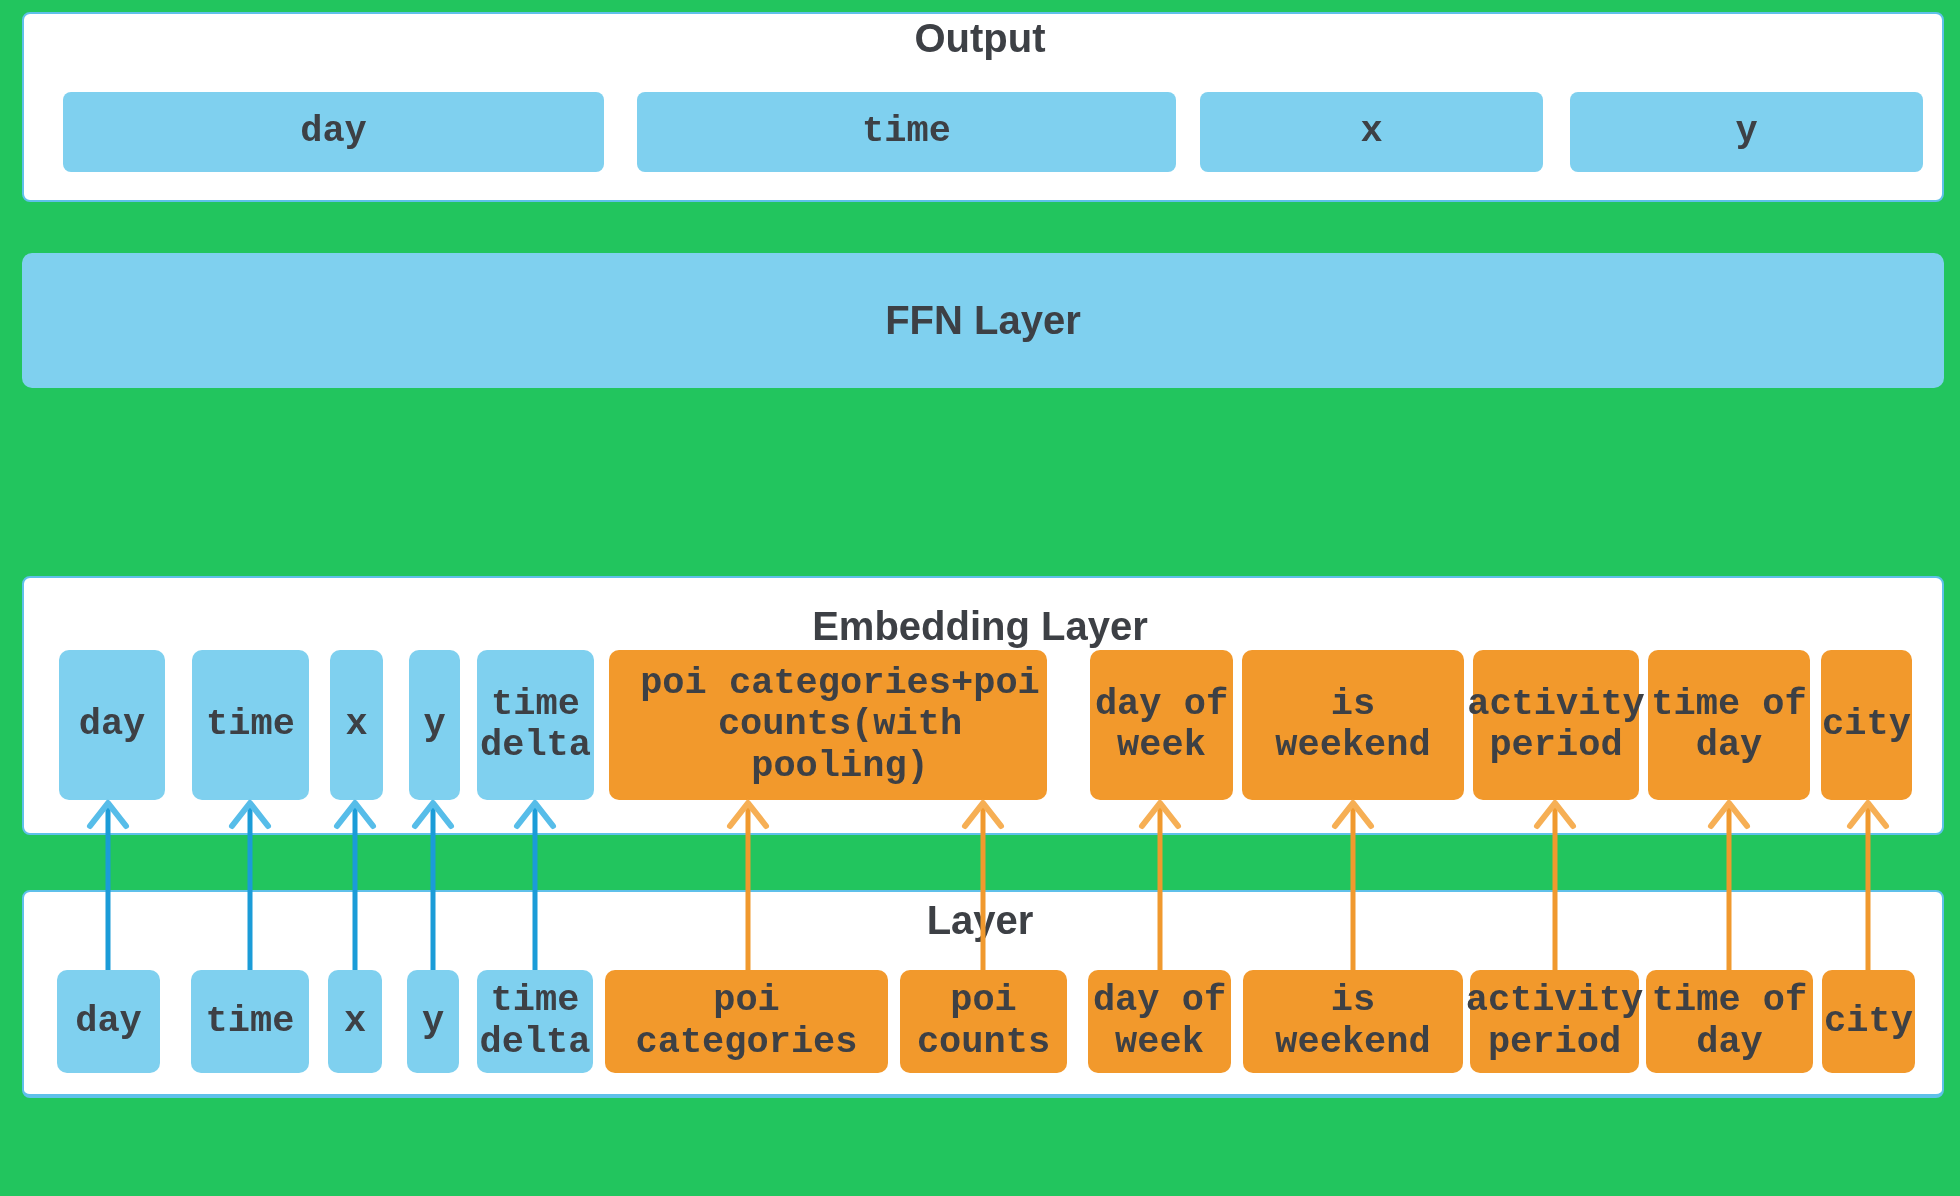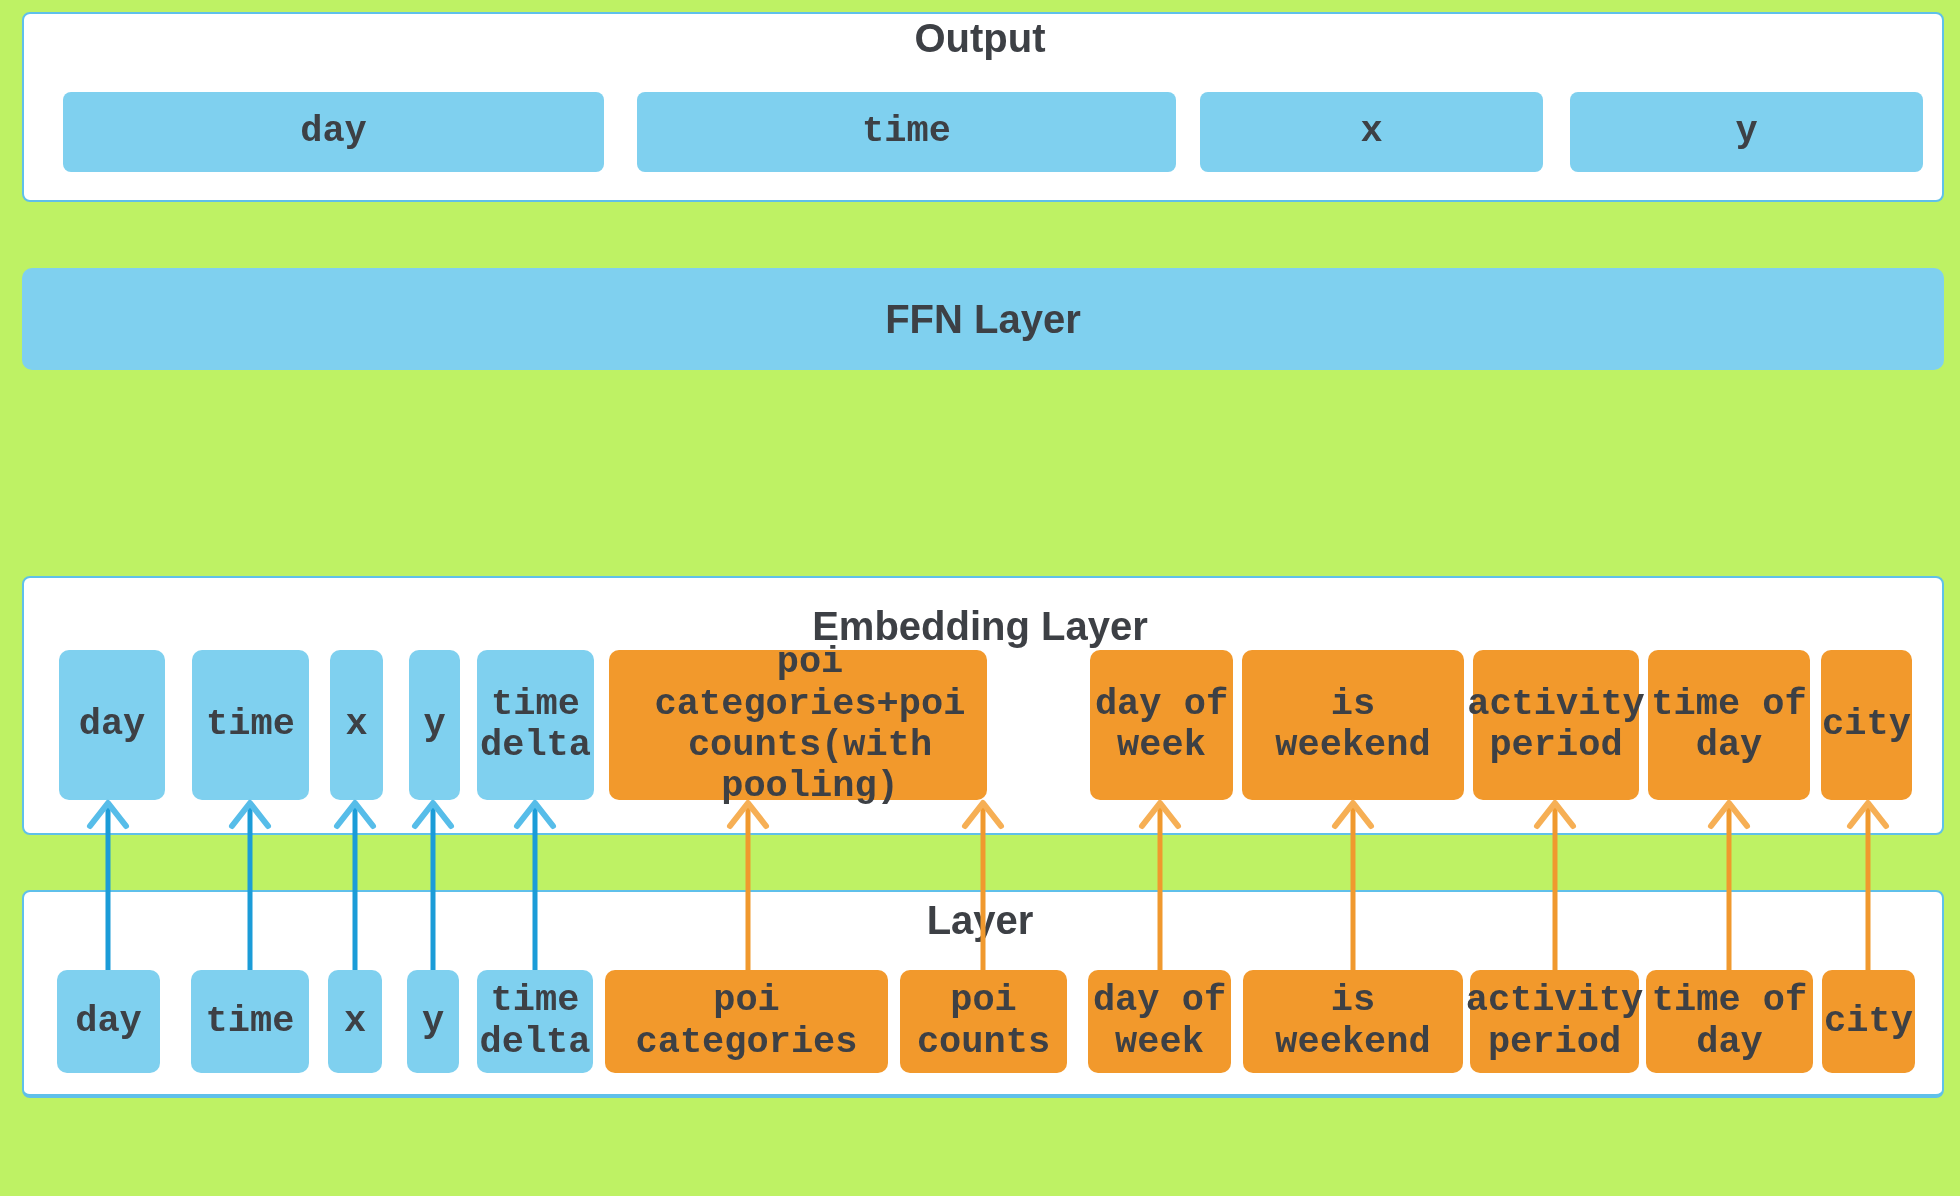--- a/index.html
+++ b/index.html
@@ -1,17 +1,17 @@
 <!DOCTYPE html>
 <html><head>
 <meta charset="utf-8">
 <style>
   html,body{margin:0;padding:0;background:#ffffff;}
   .canvas{
-    position:relative;width:1960px;height:1196px;background:#bef264;
+    position:relative;width:1960px;height:1196px;background:#22c55e;
     font-family:"Liberation Sans", sans-serif;overflow:hidden;
   }
   .container{
     position:absolute;left:22px;width:1922px;box-sizing:border-box;
     border:2px solid var(--border);border-radius:8px;background:#fff;
   }
   .section-title{
     position:absolute;left:0;width:100%;text-align:center;
     font-size:40px;font-weight:bold;color:var(--text);
   }
@@ -39,32 +39,32 @@
 
 <div class="canvas" style="--blue: #7FD0EF; --orange: #F2992C; --border: #5FC0EA; --text: #3D4045;">
 
   <div class="container" style="top:12px;height:190px;"></div>
   <div class="section-title" style="top:16px;">Output</div>
   <div class="box blue out-box" style="left:63px;width:541px;">day</div>
   <div class="box blue out-box" style="left:637px;width:539px;">time</div>
   <div class="box blue out-box" style="left:1200px;width:343px;">x</div>
   <div class="box blue out-box" style="left:1570px;width:353px;">y</div>
 
-  <div class="bar" style="top:268px;height:102px;">FFN Layer</div>
+  <div class="bar" style="top:253px;height:135px;">FFN Layer</div>
 
 
   <div class="container" style="top:576px;height:259px;"></div>
   <div class="section-title" style="top:584px;margin-top:20px;">Embedding Layer</div>
   <div class="box blue   emb-box" style="left:59px;width:106px;">day</div>
   <div class="box blue   emb-box" style="left:192px;width:117px;">time</div>
   <div class="box blue   emb-box" style="left:330px;width:53px;">x</div>
   <div class="box blue   emb-box" style="left:409px;width:51px;">y</div>
   <div class="box blue   emb-box" style="left:477px;width:117px;">time
 delta</div>
-  <div class="box orange emb-box" style="left:609px;width:378px;padding-left:24px;">poi categories+poi
+  <div class="box orange emb-box" style="left:609px;width:438px;padding-left:24px;">poi categories+poi
 counts(with pooling)</div>
   <div class="box orange emb-box" style="left:1090px;width:143px;">day of
 week</div>
   <div class="box orange emb-box" style="left:1242px;width:222px;">is
 weekend</div>
   <div class="box orange emb-box" style="left:1473px;width:166px;">activity
 period</div>
   <div class="box orange emb-box" style="left:1648px;width:162px;">time of
 day</div>
   <div class="box orange emb-box" style="left:1821px;width:91px;">city</div>

